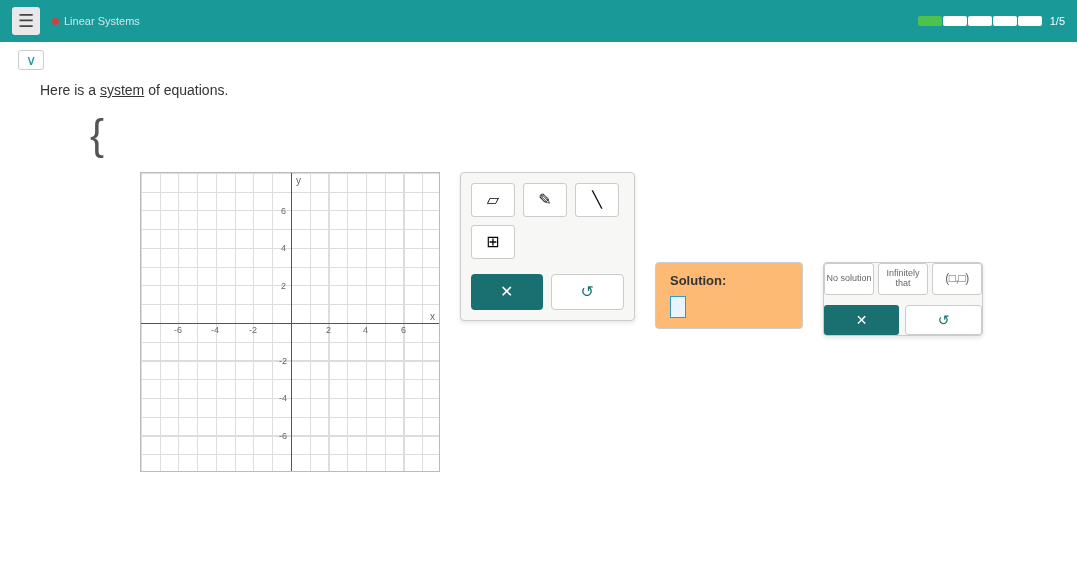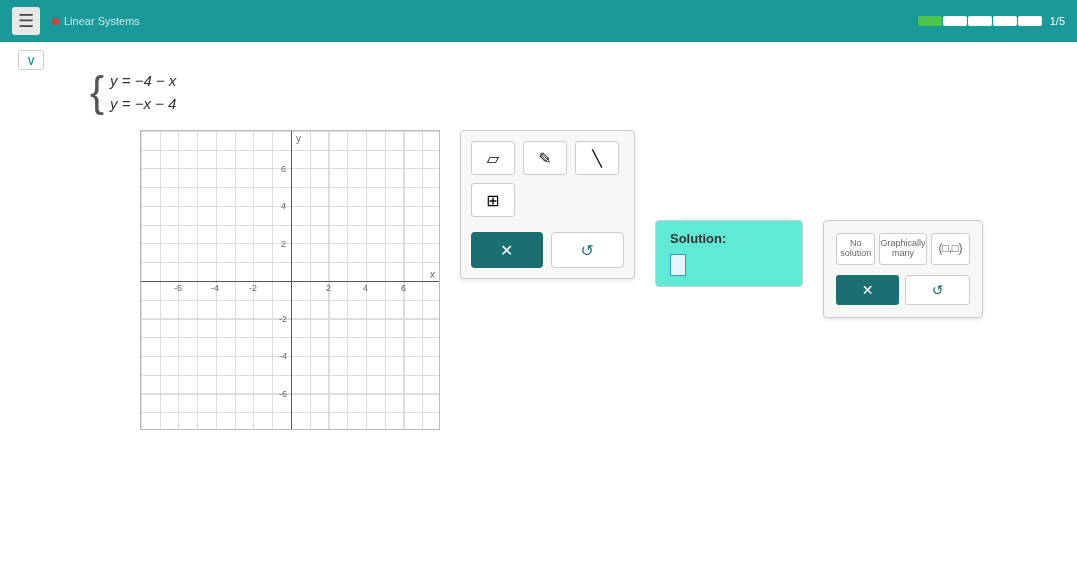--- a/index.html
+++ b/index.html
@@ -181,21 +181,21 @@
       border: none;
       border-radius: 4px;
       display: flex;
       align-items: center;
       justify-content: center;
       cursor: pointer;
       font-size: 16px;
     }
     .action-btn.secondary { background: white; color: #1a7070; border: 1px solid #ccc; }
     .solution-panel {
-      background: #5eead4;
+      background: #fdba74;
       border: 1px solid #ccc;
       border-radius: 4px;
       padding: 10px 14px;
       width: 148px;
       margin-top: 90px;
     }
     .solution-label {
       font-size: 13px;
       font-weight: bold;
       color: #333;
@@ -204,21 +204,21 @@
     .solution-input {
       width: 16px;
       height: 22px;
       border: 1px solid #3399cc;
       background: #e8f4ff;
     }
     .answer-panel {
       background: #f7f7f5;
       border: 1px solid #ccc;
       border-radius: 4px;
-      padding: 12px;
+      padding: 0;
       width: 160px;
       margin-top: 90px;
       box-shadow: 0 2px 4px rgba(0,0,0,0.1);
     }
     .answer-row { display: flex; gap: 4px; margin-bottom: 10px; }
     .answer-opt {
       flex: 1;
       height: 32px;
       background: white;
       border: 1px solid #ccc;
@@ -270,27 +270,26 @@
     </div>
     <span class="progress-text">1/5</span>
   </div>
 </div>
 
 <div class="content">
   <div class="collapse-btn">
     <span>∨</span>
   </div>
 
+  <div class="intro-text">
+    <span>Here is a </span><span class="underline">system</span><span> of equations.</span>
+  </div>
 
   <div class="equations">
     <span class="brace">{</span>
-    <div class="eq-lines">
-      <div>y = −4 − x</div>
-      <div>y = −x − 4</div>
-    </div>
   </div>
 
 
   <div class="work-area">
     <div class="graph-box">
       <span class="axis-label" style="top:2px;left:155px">y</span>
       <span class="axis-label" style="top:138px;right:4px">x</span>
       <span class="tick" style="top:108px;left:140px">2</span>
       <span class="tick" style="top:70px;left:140px">4</span>
       <span class="tick" style="top:33px;left:140px">6</span>
@@ -333,21 +332,21 @@
     </div>
 
     <div class="solution-panel">
       <div class="solution-label">Solution:</div>
       <div class="solution-input"></div>
     </div>
 
     <div class="answer-panel">
       <div class="answer-row">
         <div class="answer-opt">No solution</div>
-        <div class="answer-opt">Graphically many</div>
+        <div class="answer-opt">Infinitely that</div>
         <div class="answer-opt point">(□,□)</div>
       </div>
       <div class="answer-actions">
         <button class="ans-action">
             <span>✕</span>
           </button>
         <button class="ans-action secondary">
             <span>↺</span>
           </button>
       </div>

